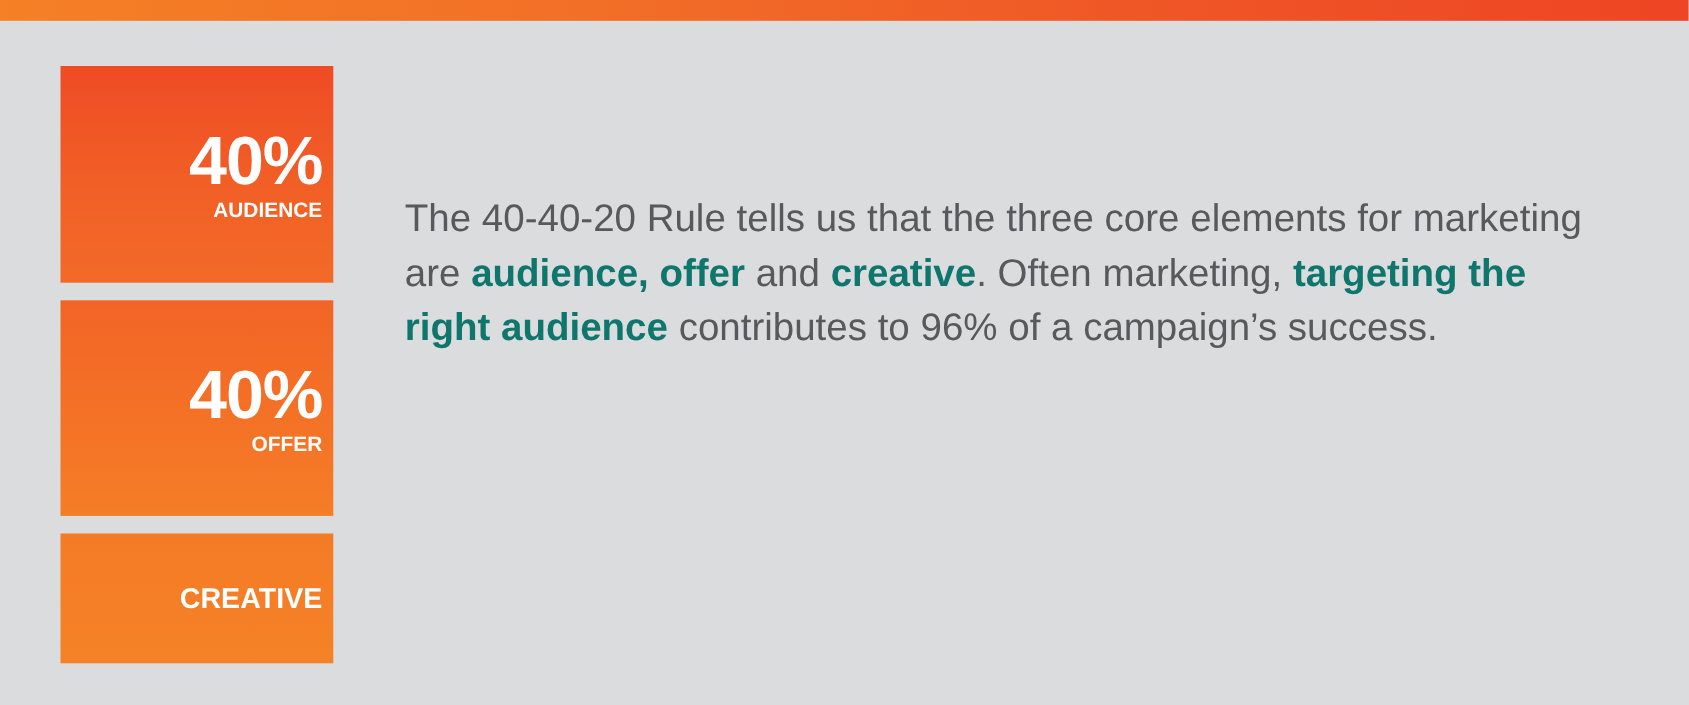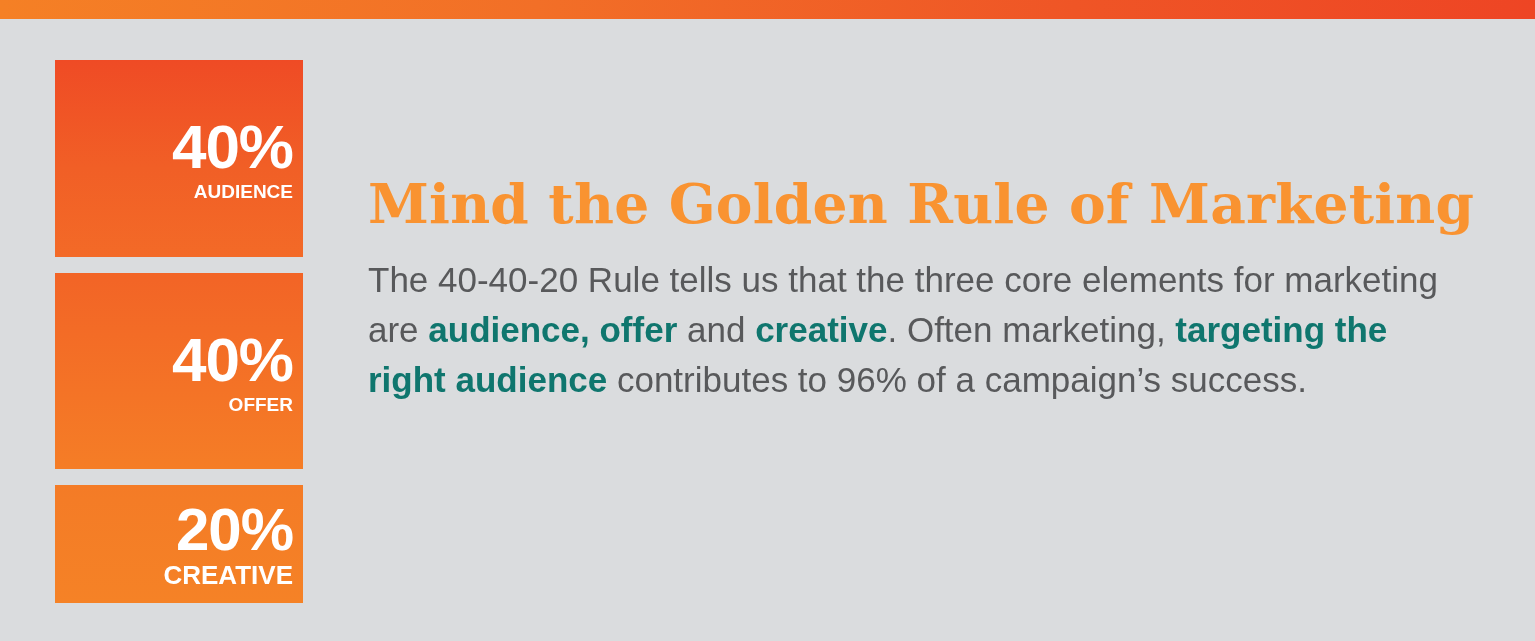--- a/index.html
+++ b/index.html
@@ -133,24 +133,22 @@
       <div class="stat-pct">40%</div>
       <div class="stat-label">AUDIENCE</div>
     </div>
 
     <div class="stat-box" id="stat-box-offer">
       <div class="stat-pct">40%</div>
       <div class="stat-label">OFFER</div>
     </div>
 
     <div class="stat-box" id="stat-box-creative">
-      <div class="stat-pct">20%</div>
       <div class="stat-label">CREATIVE</div>
     </div>
 
   </div>
 
   <div id="text-column">
-    <h1 id="headline">Mind the Golden Rule of Marketing</h1>
     <p id="body-copy"><span>The 40-40-20 Rule tells us that the three core elements for marketing are </span><b>audience, offer</b><span> and </span><b>creative</b><span>. Often marketing, </span><b>targeting the right audience</b><span> contributes to 96% of a campaign’s success.</span></p>
   </div>
 
 </div>
 
 </body></html>

